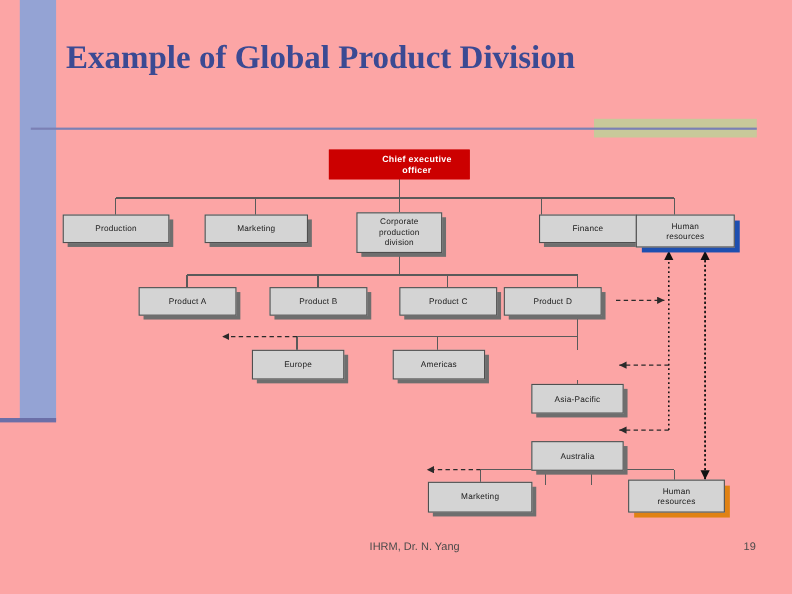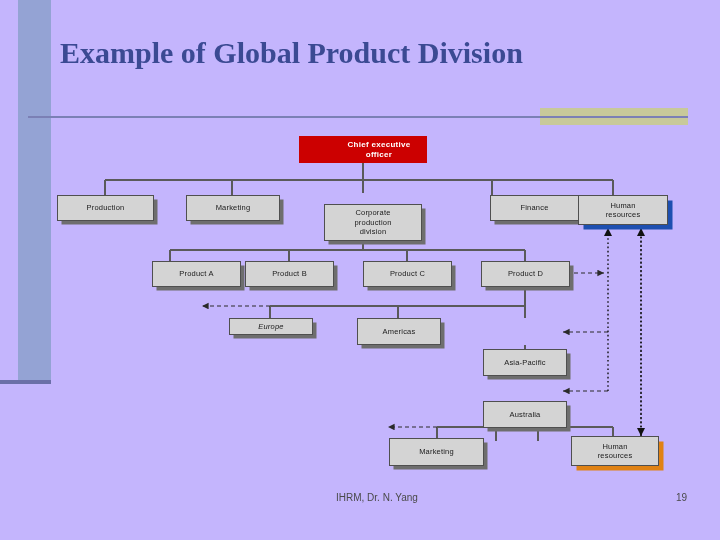--- a/index.html
+++ b/index.html
@@ -8,21 +8,21 @@
     padding: 0;
     background: #ffffff;
   }
   body {
     font-family: "Liberation Sans", sans-serif;
   }
   #slide {
     position: relative;
     width: 720px;
     height: 540px;
-    background: #c4b5fd;
+    background: #fca5a5;
     overflow: hidden;
   }
 
   
   #left-bar {
     position: absolute;
     left: 18px;
     top: 0;
     width: 33px;
     height: 383px;
@@ -227,56 +227,56 @@
     </div>
 
     <div class="node shadow-grey" style="left:57px; top:195px; width:97px; height:26px;">
       <span class="lbl">Production</span>
     </div>
 
     <div class="node shadow-grey" style="left:186px; top:195px; width:94px; height:26px;">
       <span class="lbl">Marketing</span>
     </div>
 
-    <div class="node shadow-grey" style="left:324px; top:204px; width:98px; height:37px;">
+    <div class="node shadow-grey" style="left:324px; top:193px; width:78px; height:37px;">
       <span class="lbl">
         <span>Corporate</span><br>
         <span>production</span><br>
         <span>division</span>
       </span>
     </div>
 
     <div class="node shadow-grey" style="left:448px; top:195px; width:89px; height:26px;margin-left:42px;">
       <span class="lbl">Finance</span>
     </div>
 
     <div class="node hr-top" style="left:578px; top:195px; width:90px; height:30px;">
       <span class="lbl">
         <span>Human</span><br>
         <span>resources</span>
       </span>
     </div>
 
-    <div class="node shadow-grey" style="left:126px; top:261px; width:89px; height:26px;margin-left:26px;">
+    <div class="node shadow-grey" style="left:126px; top:261px; width:89px; height:26px;">
       <span class="lbl">Product A</span>
     </div>
 
     <div class="node shadow-grey" style="left:245px; top:261px; width:89px; height:26px;">
       <span class="lbl">Product B</span>
     </div>
 
     <div class="node shadow-grey" style="left:363px; top:261px; width:89px; height:26px;">
       <span class="lbl">Product C</span>
     </div>
 
-    <div class="node shadow-grey" style="left:481px; top:261px; width:89px; height:26px;">
+    <div class="node shadow-grey" style="left:458px; top:261px; width:89px; height:26px;">
       <span class="lbl">Product D</span>
     </div>
 
-    <div class="node shadow-grey" style="left:229px; top:318px; width:84px; height:17px;font-style:italic;">
+    <div class="node shadow-grey" style="left:229px; top:318px; width:84px; height:27px;">
       <span class="lbl">Europe</span>
     </div>
 
     <div class="node shadow-grey" style="left:357px; top:318px; width:84px; height:27px;">
       <span class="lbl">Americas</span>
     </div>
 
     <div class="node shadow-grey" style="left:483px; top:318px; width:84px; height:27px;margin-top:31px;">
       <span class="lbl">Asia-Pacific</span>
     </div>

